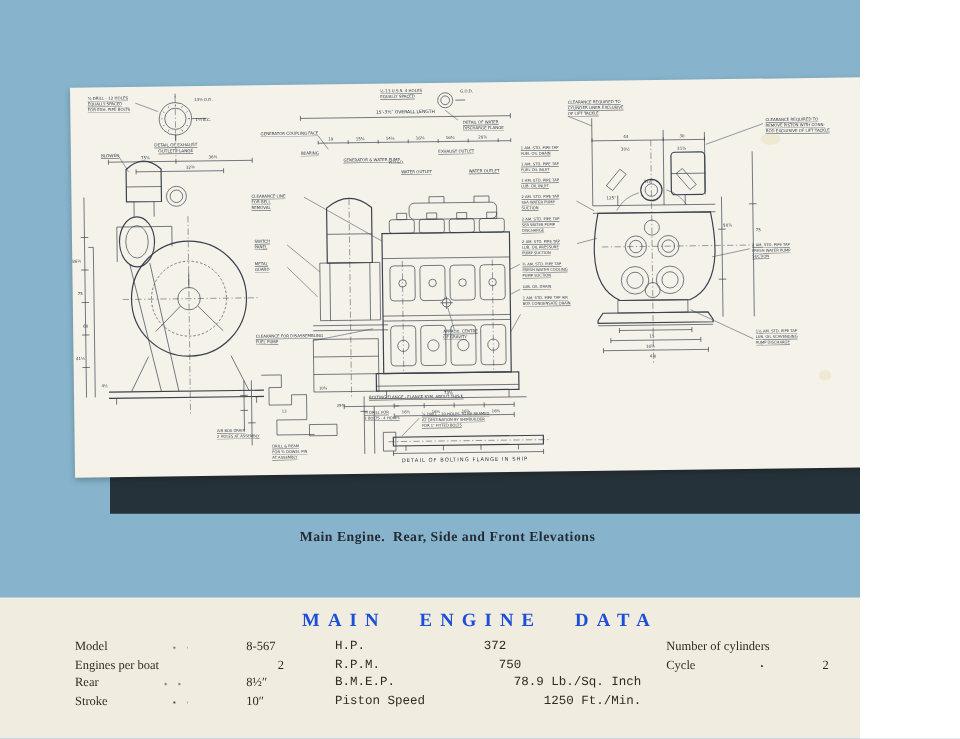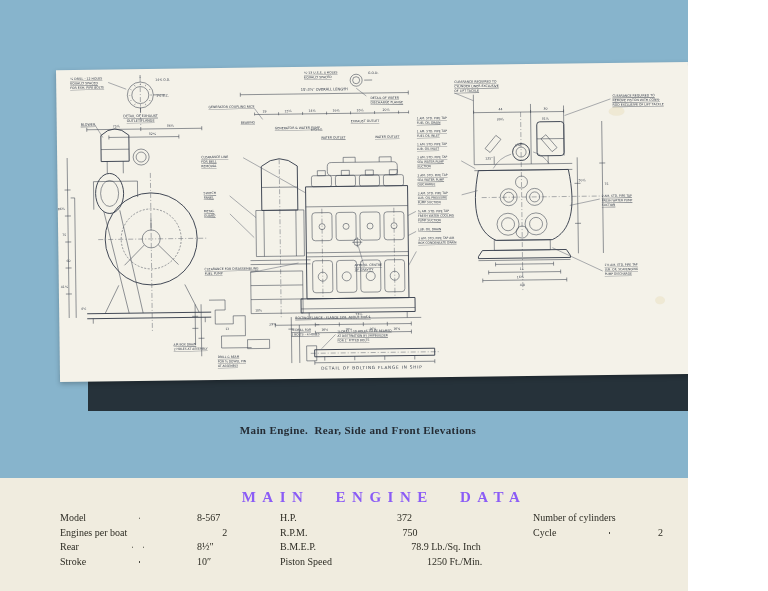--- a/index.html
+++ b/index.html
@@ -26,24 +26,24 @@
   .stain2{left:596px;top:234px;width:10px;height:8px;}
   
   .caption{position:absolute;left:0;top:424px;width:716px;text-align:center;
         font-weight:bold;font-size:11px;letter-spacing:.4px;color:#242b33;
         white-space:pre;}
   
   .data-band{position:absolute;left:0;top:478px;width:768px;height:113px;
         background:#f0ecdf;color:#2d2c24;}
   .band-title{margin:0;position:absolute;left:0;top:11px;width:768px;
         text-align:center;font-size:15px;font-weight:bold;
-        letter-spacing:6.5px;word-spacing:16px;color:#8b5cf6;}
+        letter-spacing:6.5px;word-spacing:16px;color:#1d4ed8;}
   .tcol{position:absolute;top:33px;font-size:10px;line-height:14.6px;}
   .tcol-1{left:60px;width:197px;}
-  .tcol-2{left:280px;width:212px;}
+  .tcol-2{left:268px;width:212px;font-family:Liberation Mono, monospace;}
   .tcol-3{left:533px;width:175px;}
   .trow{display:flex;align-items:flex-start;gap:41px;}
   .tlabel{white-space:nowrap;}
   .tleader{flex:1 1 auto;align-self:stretch;margin:0 6px 0 7px;
         background-image:radial-gradient(circle,#4a4a42 .7px,transparent .95px);
         background-size:11px 100%;background-position:0 68%;background-repeat:repeat-x;}
   .tvalue{white-space:nowrap;}
   .tcol-1 .tvalue{width:60px;}
   .tcol-2 .tvalue{width:95px;}
   .tcol-3 .tvalue{width:50px;}

